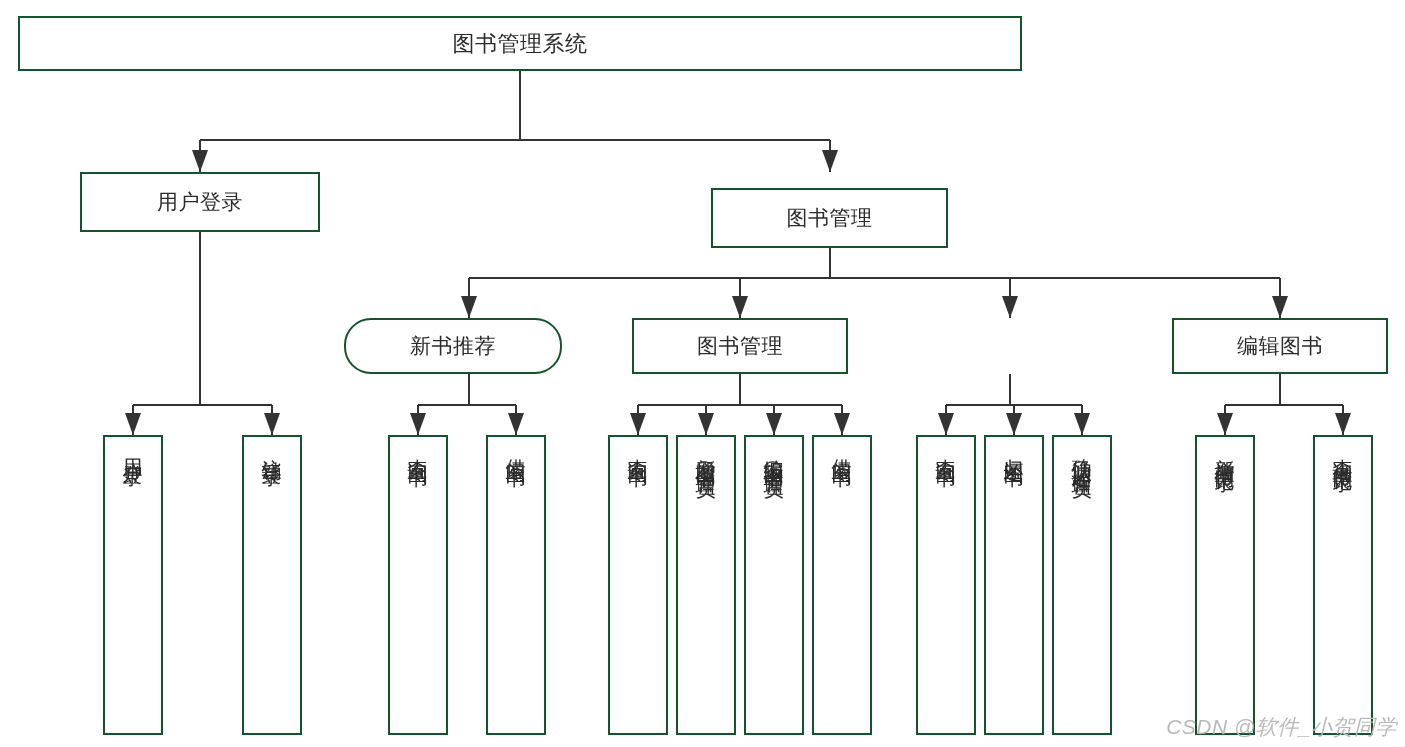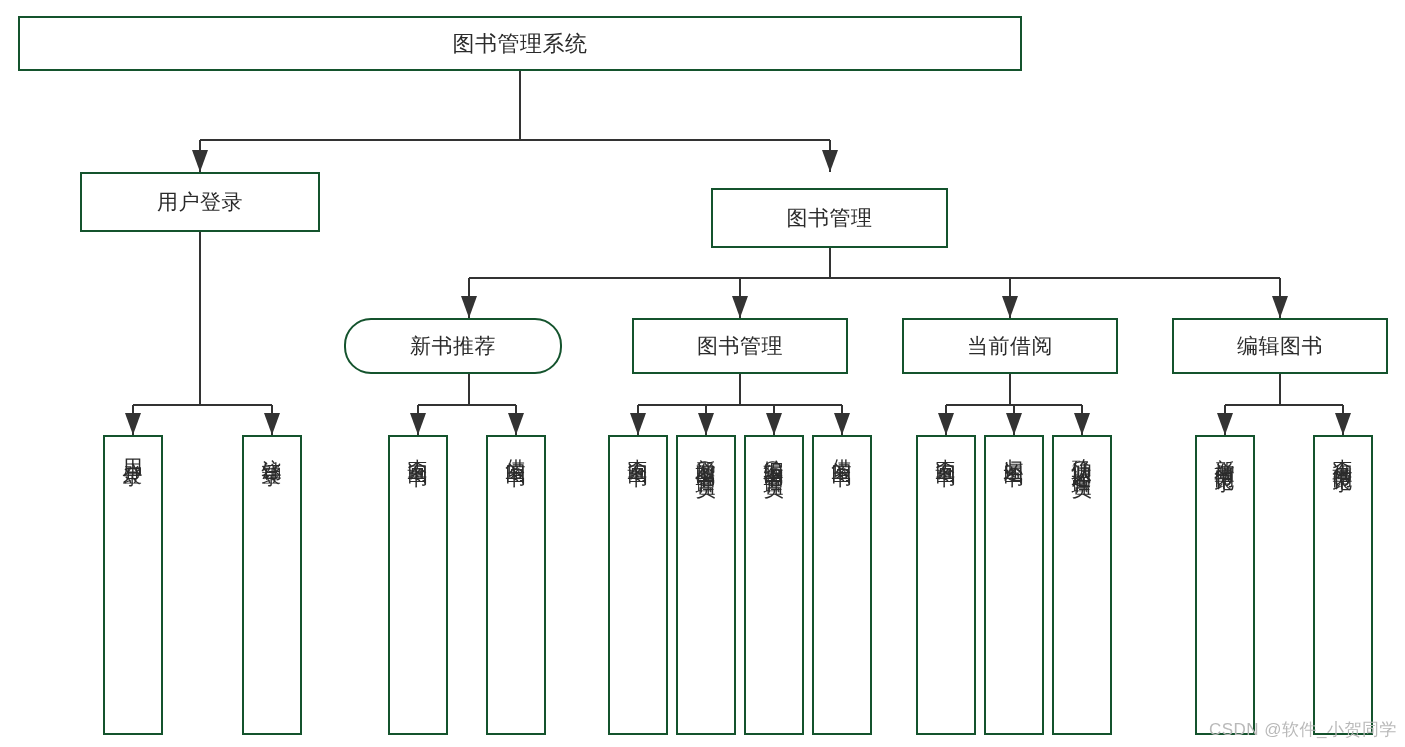--- a/index.html
+++ b/index.html
@@ -59,24 +59,25 @@
     letter-spacing: 3px;
     line-height: 1;
   }
   .node.root .node-label {
     font-size: 22px;
   }
   #watermark {
     position: absolute;
     right: 8px;
     bottom: 6px;
-    font-size: 17px;
+    font-size: 21px;
     color: #b9b9b9;
     white-space: nowrap;
     letter-spacing: 0.5px;
+    font-style: italic;
   }
 </style>
 </head>
 <body>
 
 <div id="diagram-root">
 
   <svg id="edges-layer" width="1405" height="747" viewBox="0 0 1405 747" xmlns="http://www.w3.org/2000/svg">
       <line x1="520" y1="71" x2="520" y2="140" stroke="#333333" stroke-width="2.5" shape-rendering="crispEdges"></line>
       <line x1="200" y1="140" x2="830" y2="140" stroke="#333333" stroke-width="2.5" shape-rendering="crispEdges"></line>
@@ -142,23 +143,20 @@
   <div class="node horizontal" style="left: 711px; top: 188px; width: 237px; height: 60px;">
     <span class="node-label">图书管理</span>
   </div>
 
   <div class="node horizontal" style="left: 344px; top: 318px; width: 218px; height: 56px; border-radius: 27px;">
     <span class="node-label">新书推荐</span>
   </div>
   <div class="node horizontal" style="left: 632px; top: 318px; width: 216px; height: 56px;">
     <span class="node-label">图书管理</span>
   </div>
-  <div class="node horizontal" style="left: 902px; top: 318px; width: 216px; height: 56px;">
-    <span class="node-label">当前借阅</span>
-  </div>
   <div class="node horizontal" style="left: 1172px; top: 318px; width: 216px; height: 56px;">
     <span class="node-label">编辑图书</span>
   </div>
 
   <div class="node vertical" style="left: 103px; top: 435px; width: 60px; height: 300px;">
     <span class="node-label">用户登录</span>
   </div>
   <div class="node vertical" style="left: 242px; top: 435px; width: 60px; height: 300px;">
     <span class="node-label">注销登录</span>
   </div>

